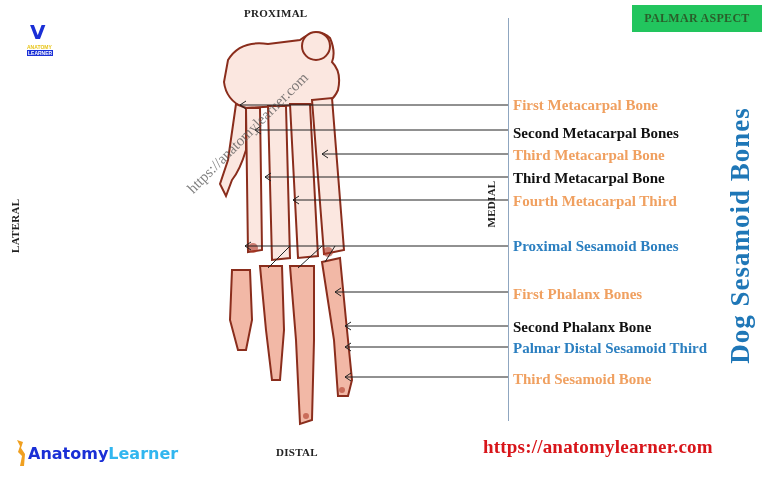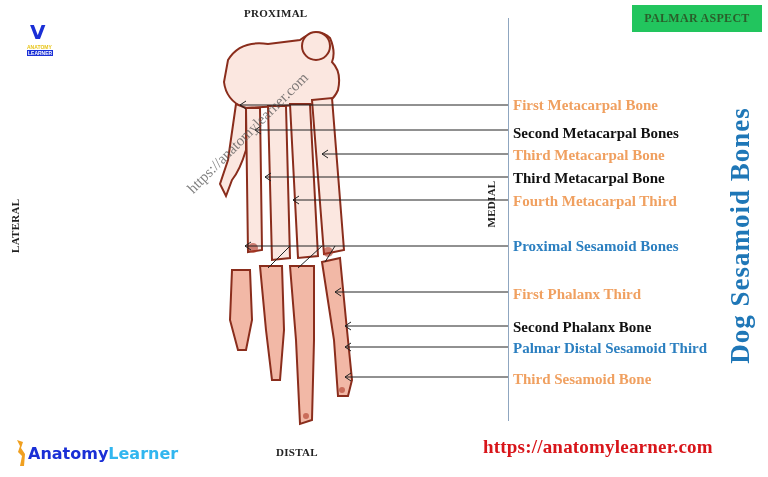--- a/index.html
+++ b/index.html
@@ -104,21 +104,21 @@
 <div class="abs aspect">PALMAR  ASPECT</div>
 
 <div class="abs divider"></div>
 
 <div class="abs label c-orange" style="top:97px">First Metacarpal Bone</div>
 <div class="abs label c-black" style="top:125px">Second Metacarpal Bones</div>
 <div class="abs label c-orange" style="top:147px">Third Metacarpal  Bone</div>
 <div class="abs label c-black" style="top:170px">Third Metacarpal Bone</div>
 <div class="abs label c-orange" style="top:193px">Fourth  Metacarpal Third</div>
 <div class="abs label c-blue" style="top:238px">Proximal Sesamoid Bones</div>
-<div class="abs label c-orange" style="top:286px">First  Phalanx Third</div>
+<div class="abs label c-orange" style="top:286px">First  Phalanx Bones</div>
 <div class="abs label c-black" style="top:319px">Second Phalanx Bone</div>
 <div class="abs label c-blue" style="top:340px">Palmar  Distal Sesamoid Third</div>
 <div class="abs label c-orange" style="top:371px">Third  Sesamoid Bone</div>
 
 <div class="abs title">Dog  Sesamoid  Bones</div>
 
 <div class="abs brand">
   <svg width="14" height="30" viewBox="0 0 14 30">
     <path d="M3,2 L6,8 L4,14 L8,18 L6,28 L10,28 L11,16 L7,10 L9,4 Z" fill="#f0a020"></path>
   </svg>

